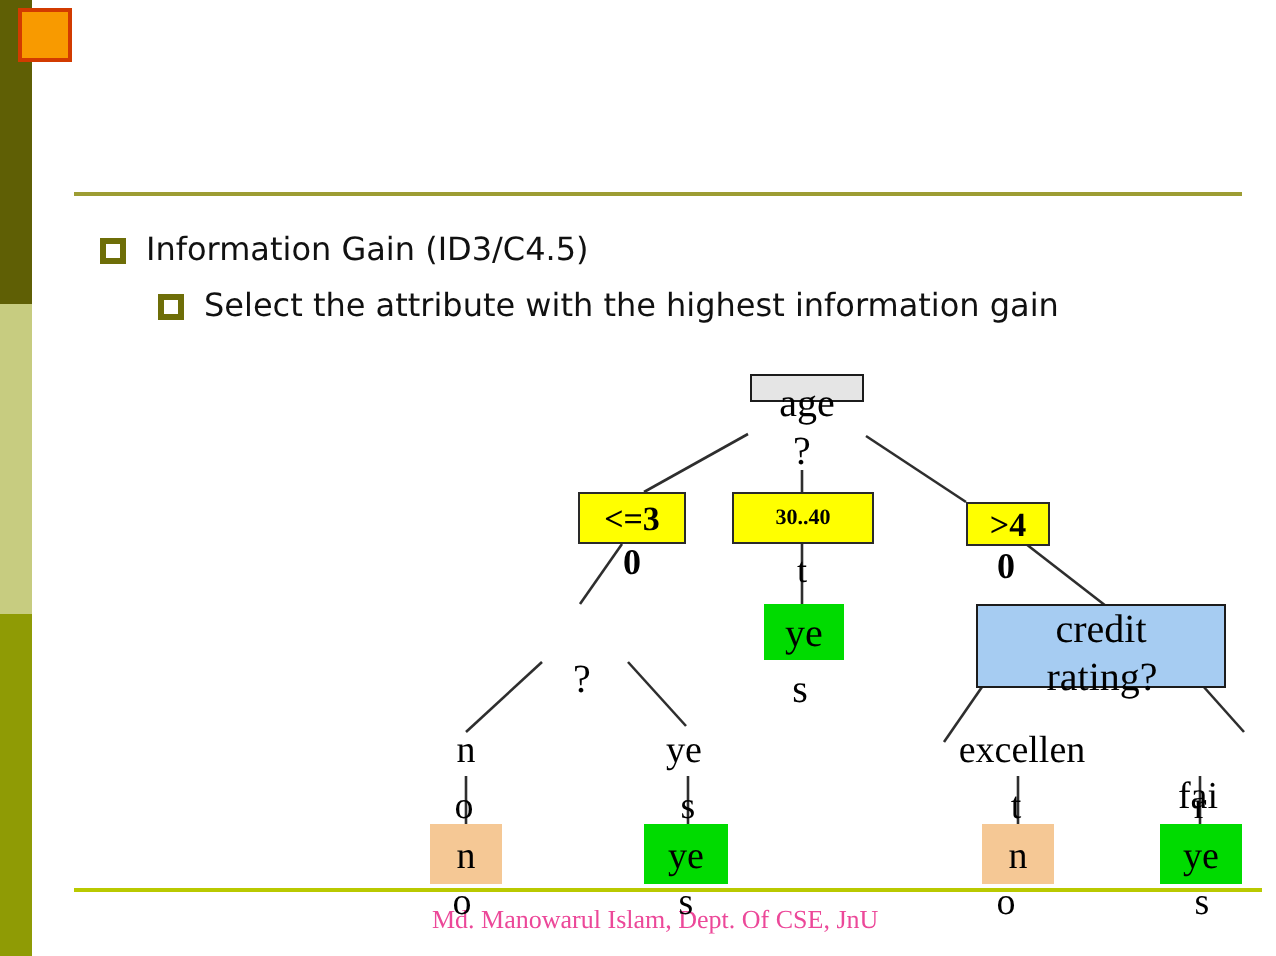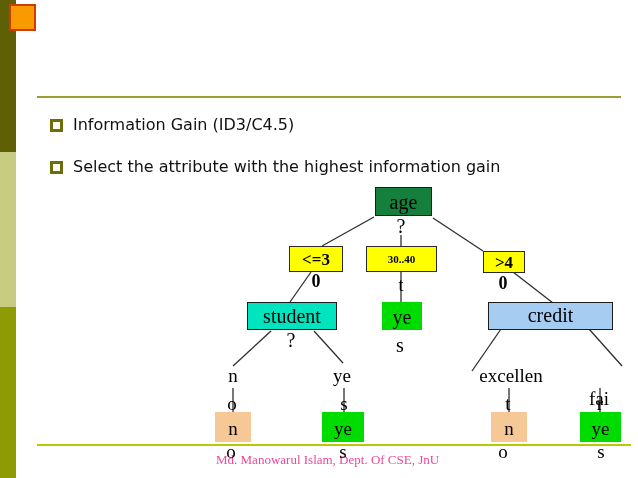--- a/index.html
+++ b/index.html
@@ -16,36 +16,36 @@
                  background:#f89a00;border:2px solid #d23b00;}
   
   .title{position:absolute;left:37px;top:62px;width:580px;margin:0;
          font-family:"Liberation Serif", serif;font-weight:bold;font-size:28px;
          letter-spacing:0.3px;color:#1f1f10;}
   .title-rule{position:absolute;left:37px;top:96px;width:584px;height:2px;background:#9d9d33;}
   
   .bullet-row{position:absolute;left:37px;display:flex;align-items:flex-start;
               font-family:"DejaVu Sans", sans-serif;font-size:16px;color:#111111;padding-left:13px;}
   .bullet-row.b1{top:115px;}
-  .bullet-row.b2{top:157px;}
+  .bullet-row.b2{top:143px;margin-left:29px;}
   .bullet-sq{display:inline-block;width:7px;height:7px;border:3px solid #6e6e08;
              margin:4px 10px 0 0;flex:0 0 auto;background:#ffffff;}
   
   .edges{position:absolute;left:0;top:0;z-index:1;}
   
   .node{position:absolute;z-index:2;text-align:center;color:#000000;
         font-family:"Liberation Serif", serif;box-sizing:border-box;}
   .bordered{border:1.5px solid #1c1c1c;}
-  .n-age{left:375px;top:187px;width:57px;height:29px;line-height:28px;font-size:20px;background:#15803d;}
+  .n-age{left:375px;top:187px;width:57px;height:14px;line-height:28px;font-size:20px;background:#e5e5e5;}
   .n-le30{left:289px;top:246px;width:54px;height:26px;line-height:25px;font-size:17px;font-weight:bold;background:#ffff00;border:1px solid #2a2a2a;}
   .n-3040{left:366px;top:246px;width:71px;height:26px;line-height:25px;font-size:11px;font-weight:bold;background:#ffff00;border:1px solid #2a2a2a;}
   .n-gt40{left:483px;top:251px;width:42px;height:22px;line-height:21px;font-size:17px;font-weight:bold;background:#ffff00;border:1px solid #2a2a2a;}
   .n-student{left:247px;top:302px;width:90px;height:28px;line-height:27px;font-size:20px;background:#00e5c0;}
   .n-yesmid{left:382px;top:302px;width:40px;height:28px;line-height:30px;font-size:20px;background:#00db00;}
-  .n-credit{left:488px;top:302px;width:125px;height:28px;line-height:25px;font-size:20px;background:#a6ccf2;}
+  .n-credit{left:488px;top:302px;width:125px;height:42px;line-height:25px;font-size:20px;background:#a6ccf2;}
   .leaf{position:absolute;z-index:2;top:412px;height:30px;text-align:center;
         font-family:"Liberation Serif", serif;font-size:19px;line-height:34px;color:#000;}
   .leaf-no1{left:215px;width:36px;background:#f5c895;}
   .leaf-yes1{left:322px;width:42px;background:#00db00;}
   .leaf-no2{left:491px;width:36px;background:#f5c895;}
   .leaf-yes2{left:580px;width:41px;background:#00db00;}
   
   .lbl{position:absolute;z-index:3;width:80px;text-align:center;color:#000;
        font-family:"Liberation Serif", serif;font-size:20px;line-height:21px;}
   .lbl.bold{font-weight:bold;font-size:18px;}
@@ -116,27 +116,27 @@
 
   <div class="node n-le30">&lt;=3</div>
   <div class="lbl bold zero-le30">0</div>
 
   <div class="node n-3040">30..40</div>
   <div class="lbl t-3040">t</div>
 
   <div class="node n-gt40">&gt;4</div>
   <div class="lbl bold zero-gt40">0</div>
 
-  <div class="node bordered n-student">student</div>
   <div class="lbl q-student">?</div>
 
   <div class="node n-yesmid">ye</div>
   <div class="lbl s-yesmid">s</div>
 
   <div class="node bordered n-credit">credit</div>
+  <div class="lbl rating">rating?</div>
 
   <div class="lbl small lab-n">n</div>
   <div class="lbl small lab-o">o</div>
   <div class="lbl small lab-ye">ye</div>
   <div class="lbl small lab-s">s</div>
   <div class="lbl small lab-excellen">excellen</div>
   <div class="lbl small lab-t">t</div>
   <div class="lbl small lab-fai">fai</div>
   <div class="lbl small lab-r">r</div>
 

